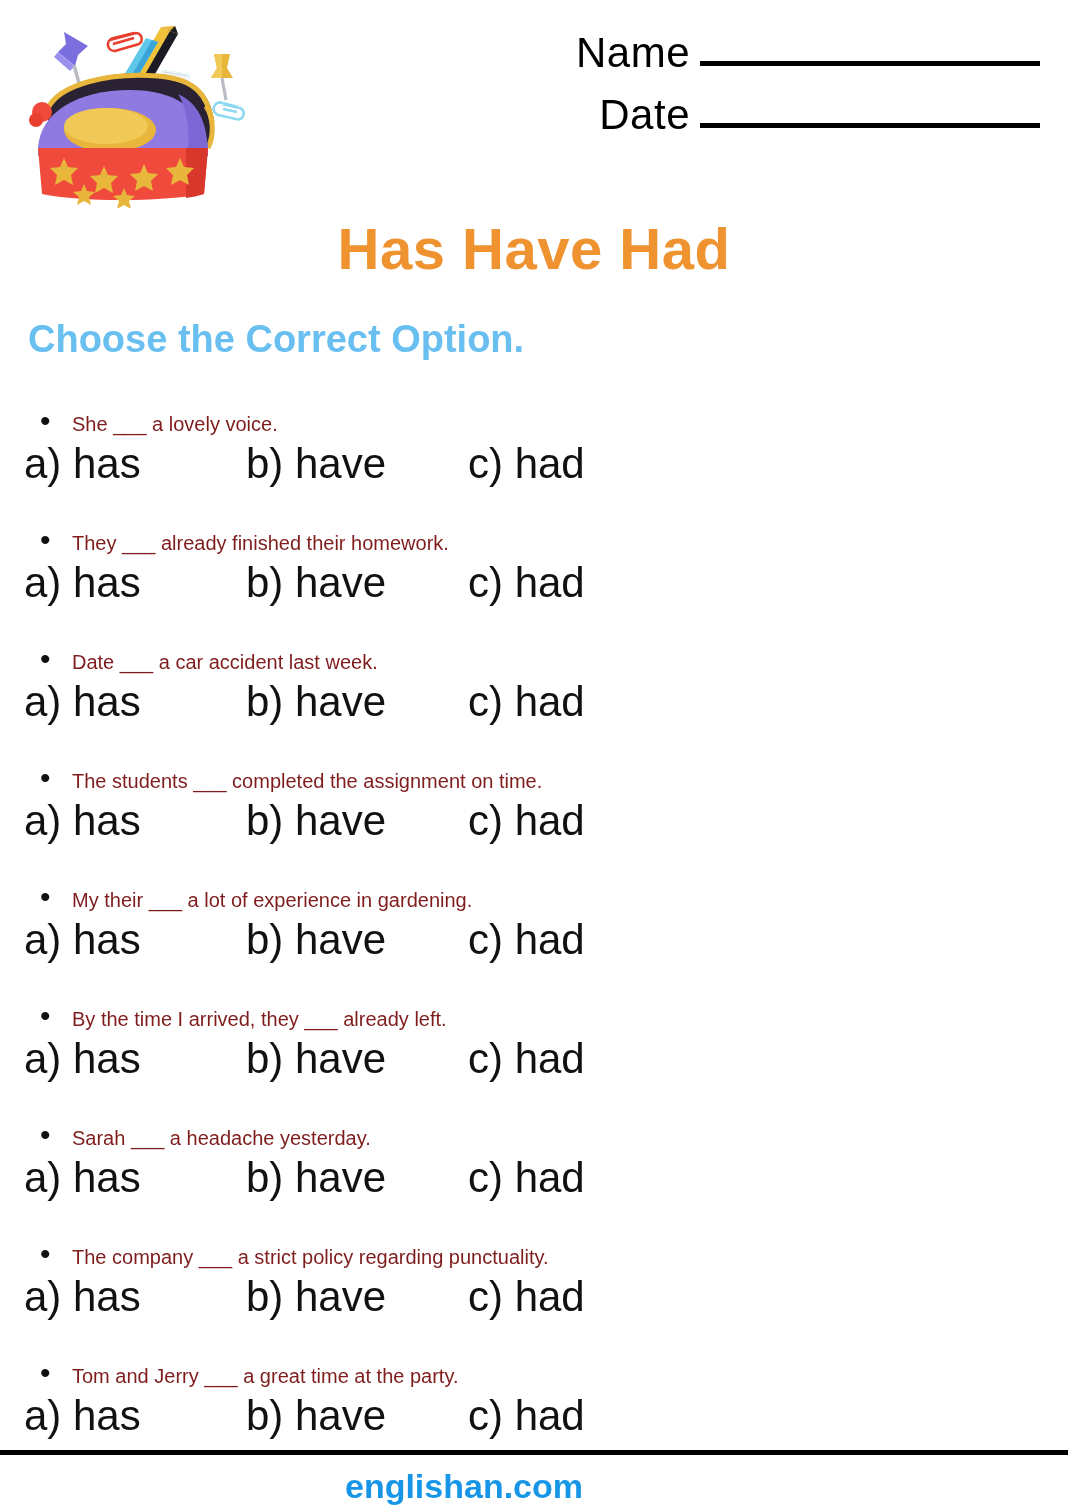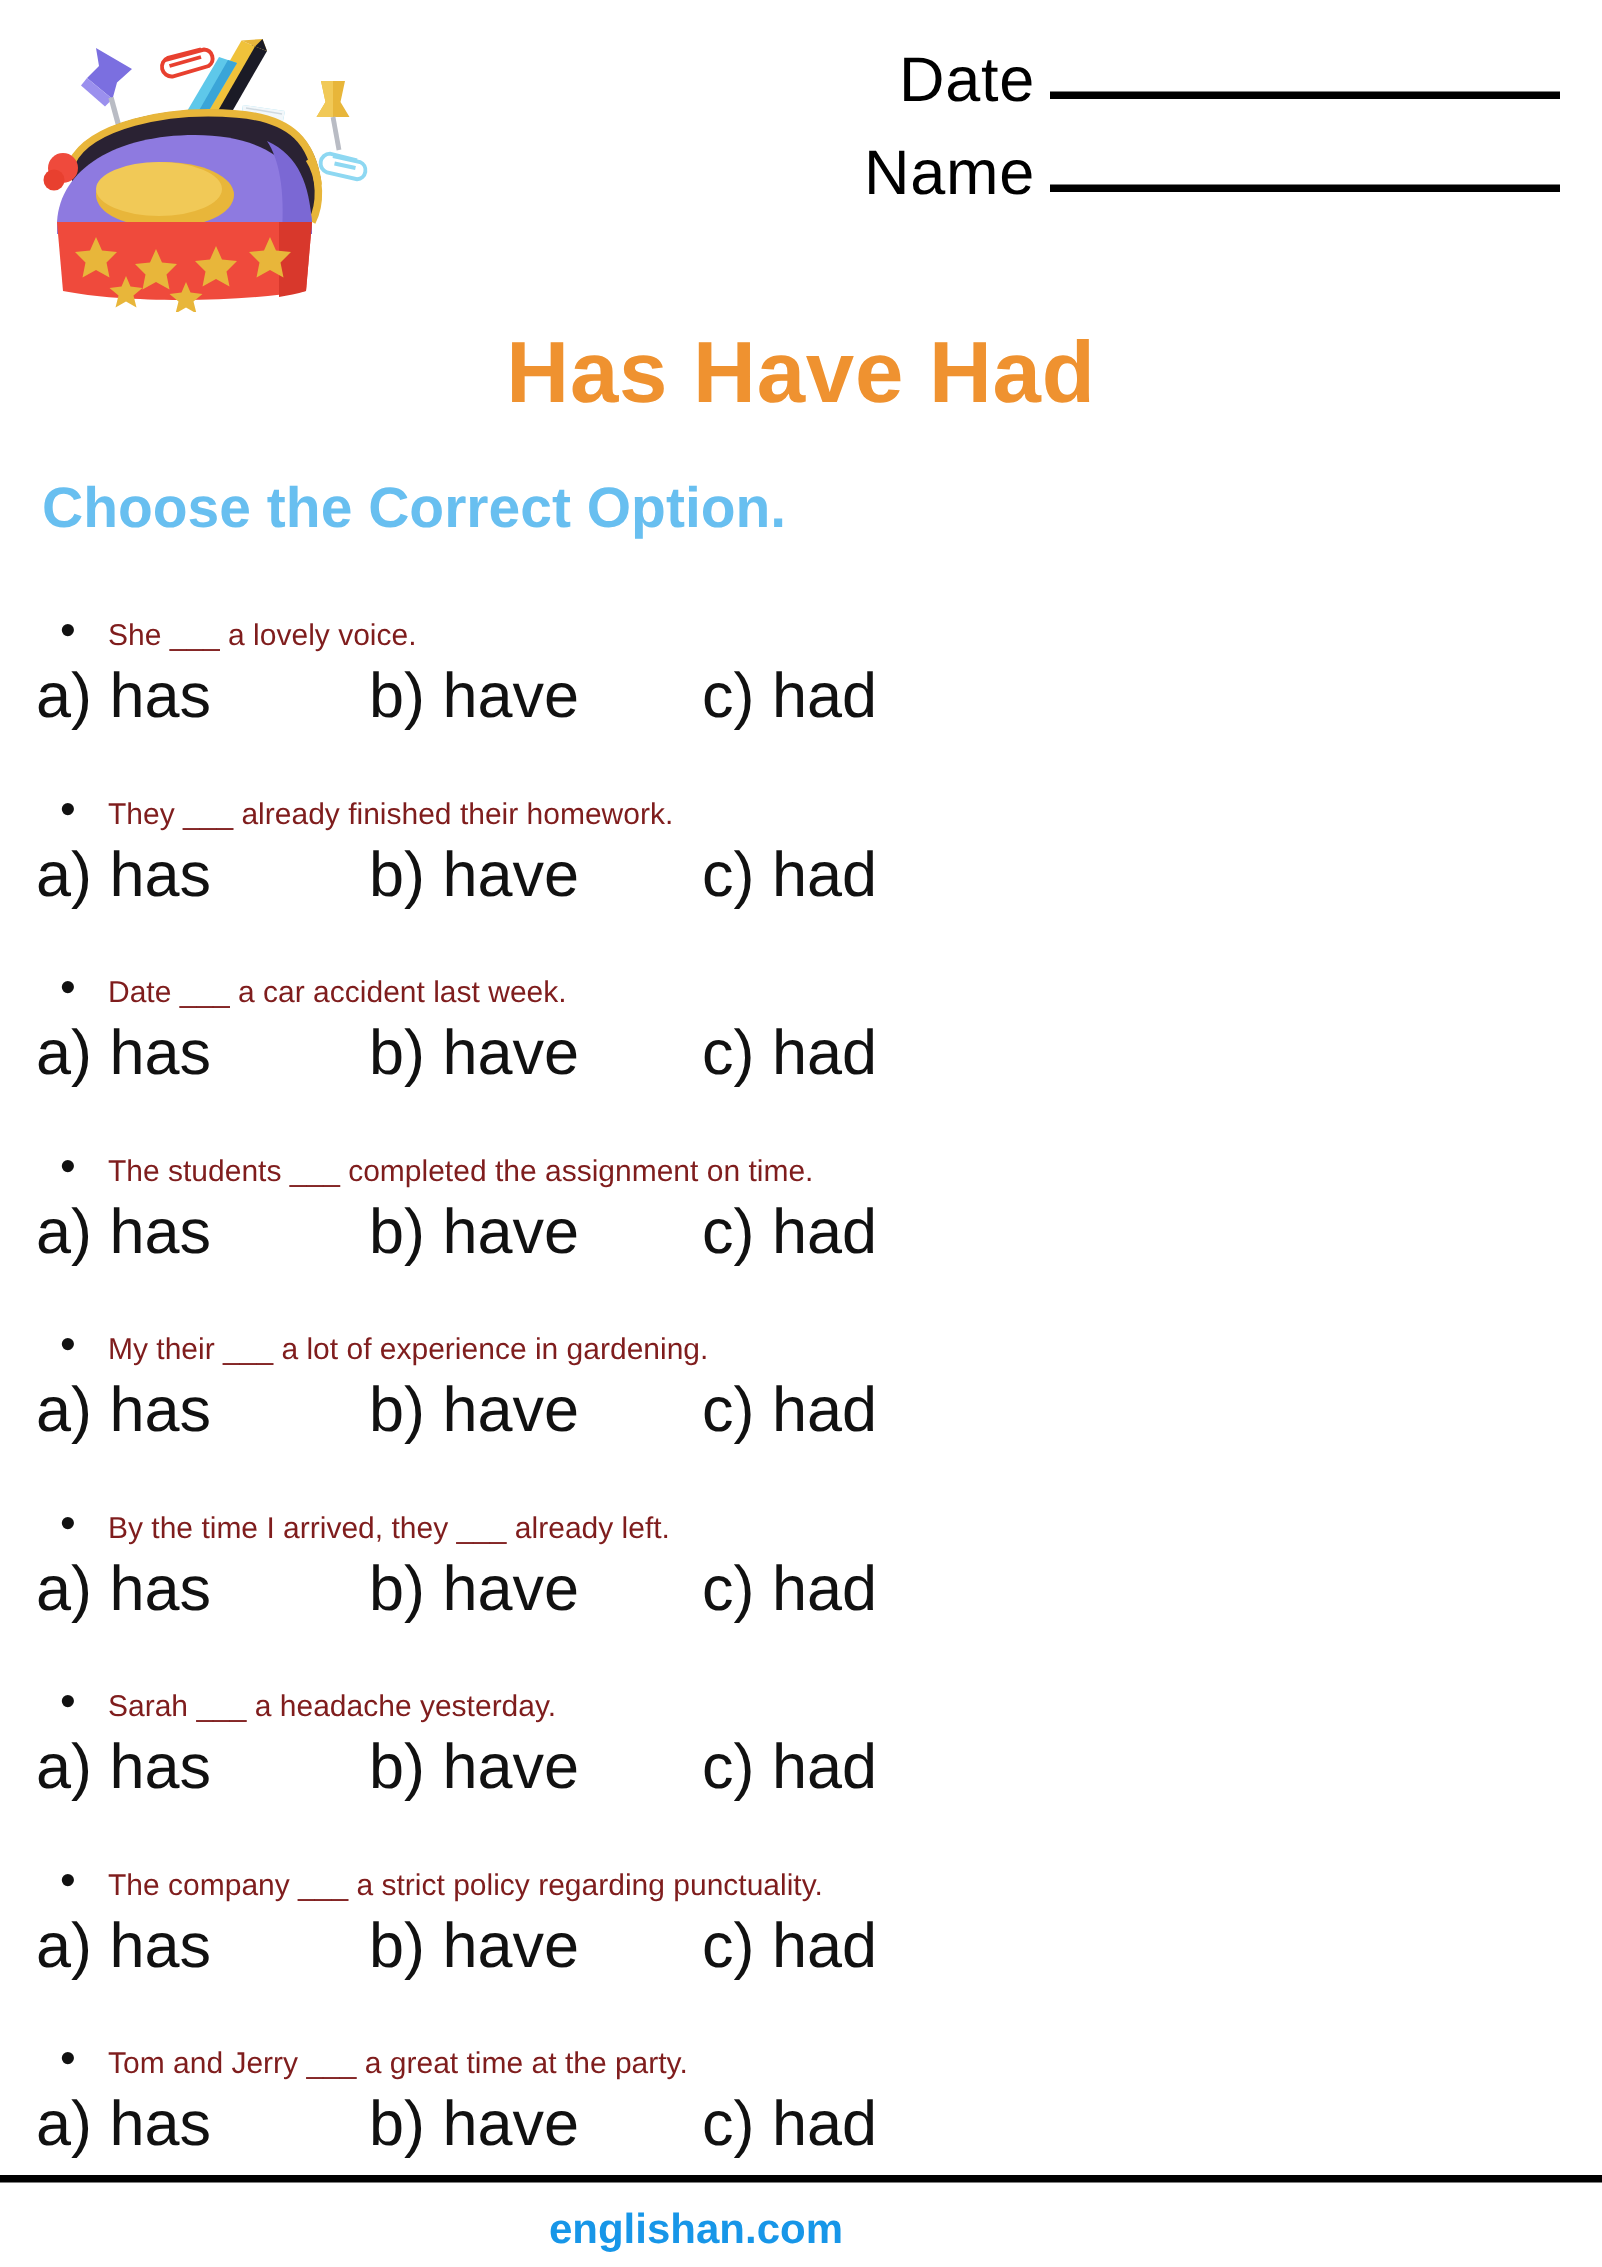--- a/index.html
+++ b/index.html
@@ -133,21 +133,21 @@
     top: 1450px;
     width: 1068px;
     border-bottom: 5px solid #000000;
   }
   .footer-link {
     position: absolute;
     left: 0;
     top: 1466px;
     width: 928px;
     text-align: center;
-    font-size: 28px;
+    font-size: 34px;
     line-height: 40px;
     font-weight: bold;
     color: #1796e8;
   }
 </style>
 </head>
 <body>
 
 <div class="header">
 
@@ -216,27 +216,27 @@
         <path d="M106 180 l3 7 8 1 -6 5 2 8 -7 -4 -7 4 2 -8 -6 -5 8 -1 z"></path>
       </g>
 
       <circle cx="24" cy="104" r="10" fill="#ef4a3c"></circle>
       <circle cx="18" cy="112" r="7" fill="#e8402f"></circle>
     </svg>
   </div>
 
   <div class="name-date">
     <div class="field-row">
+      <span class="field-label">Name</span>
+      <span class="field-rule"></span>
+    </div>
+    <div class="field-row">
       <span class="field-label">Date</span>
       <span class="field-rule"></span>
     </div>
-    <div class="field-row">
-      <span class="field-label">Name</span>
-      <span class="field-rule"></span>
-    </div>
   </div>
 </div>
 
 <div class="worksheet-title">Has Have Had</div>
 <div class="worksheet-subtitle">Choose the Correct Option.</div>
 
 <div class="questions" id="questions-container">
     <div class="q-block">
       <div class="q-line">
         <span class="q-bullet">•</span>

